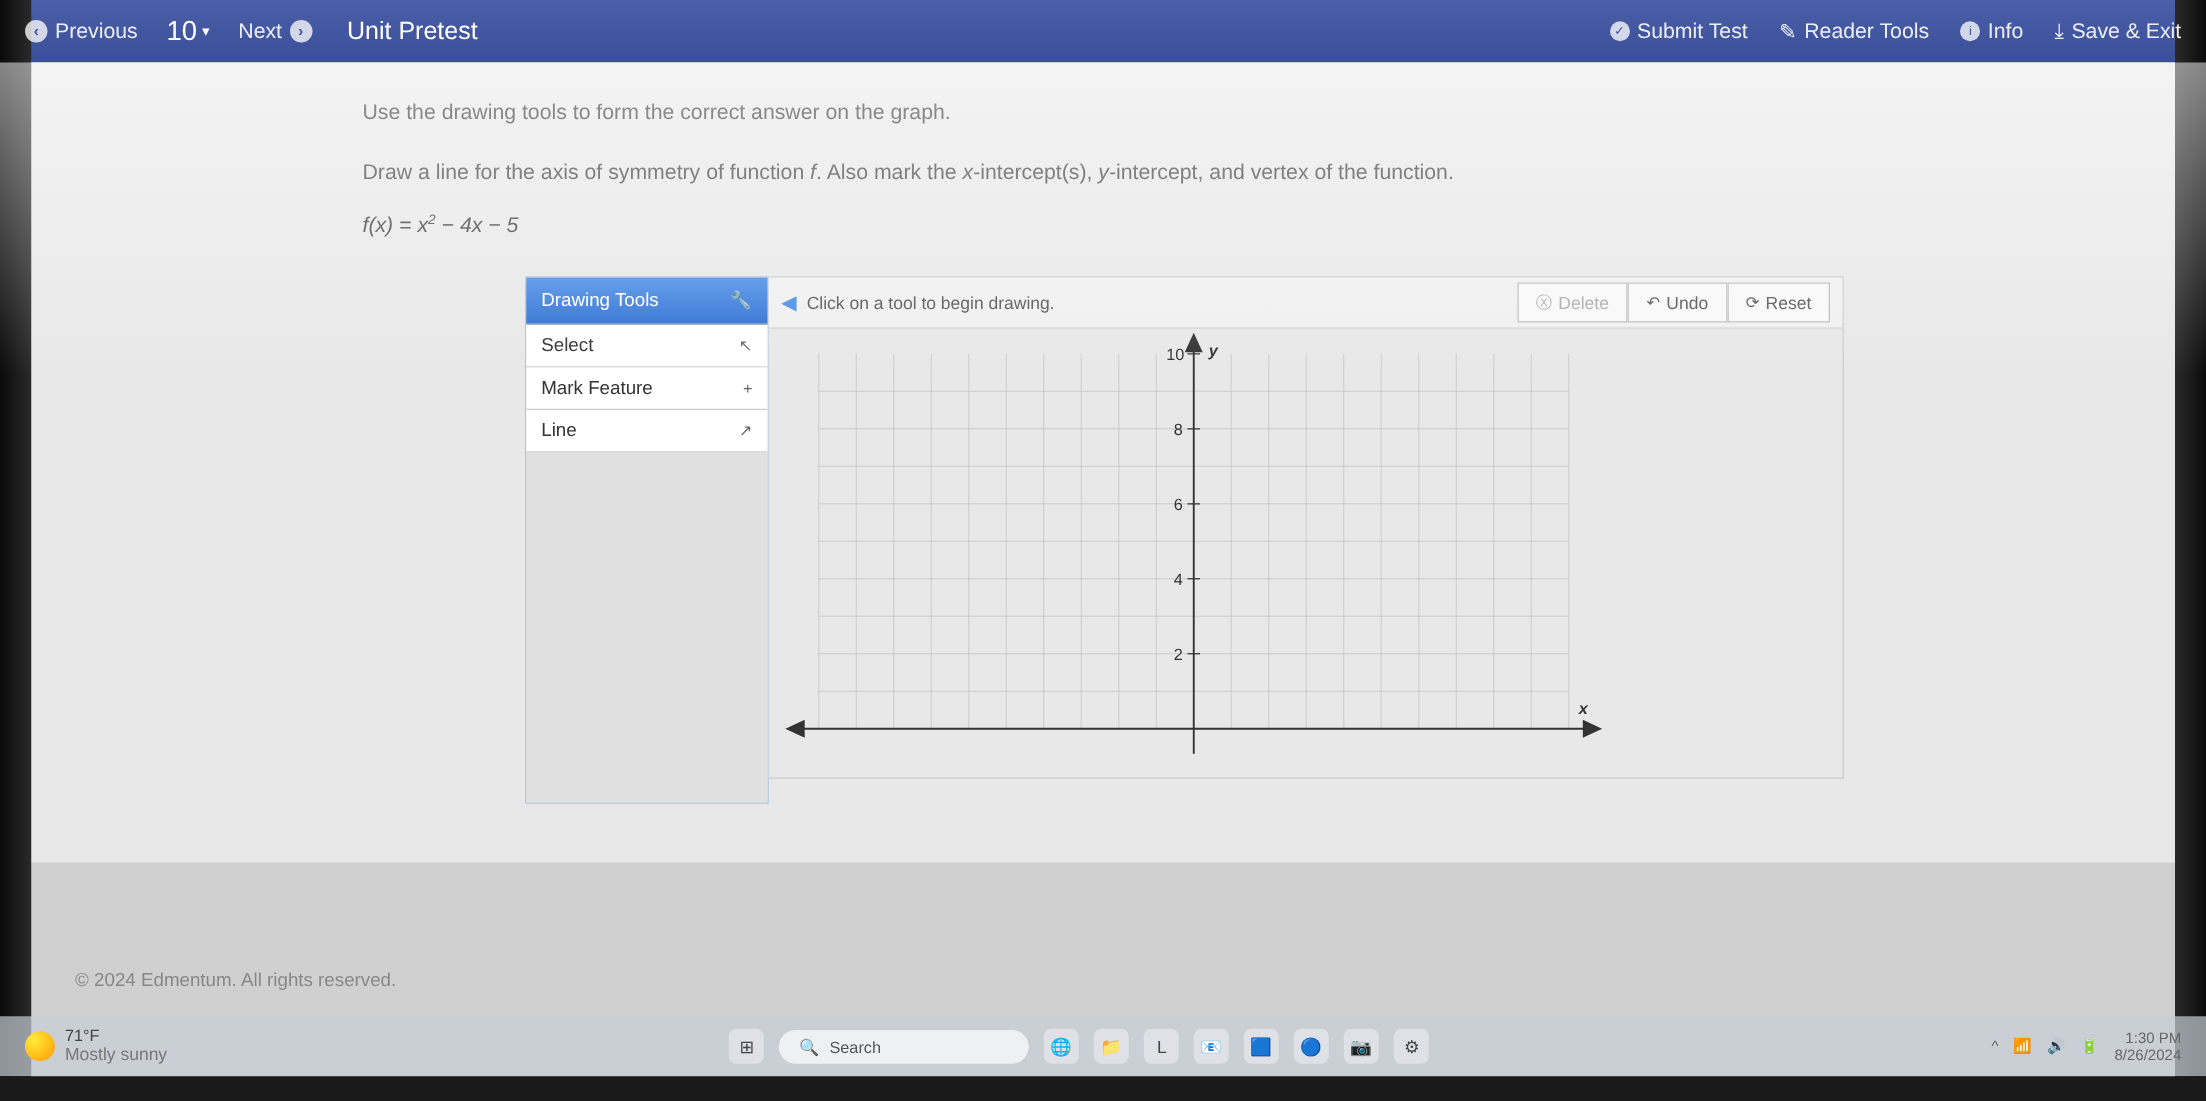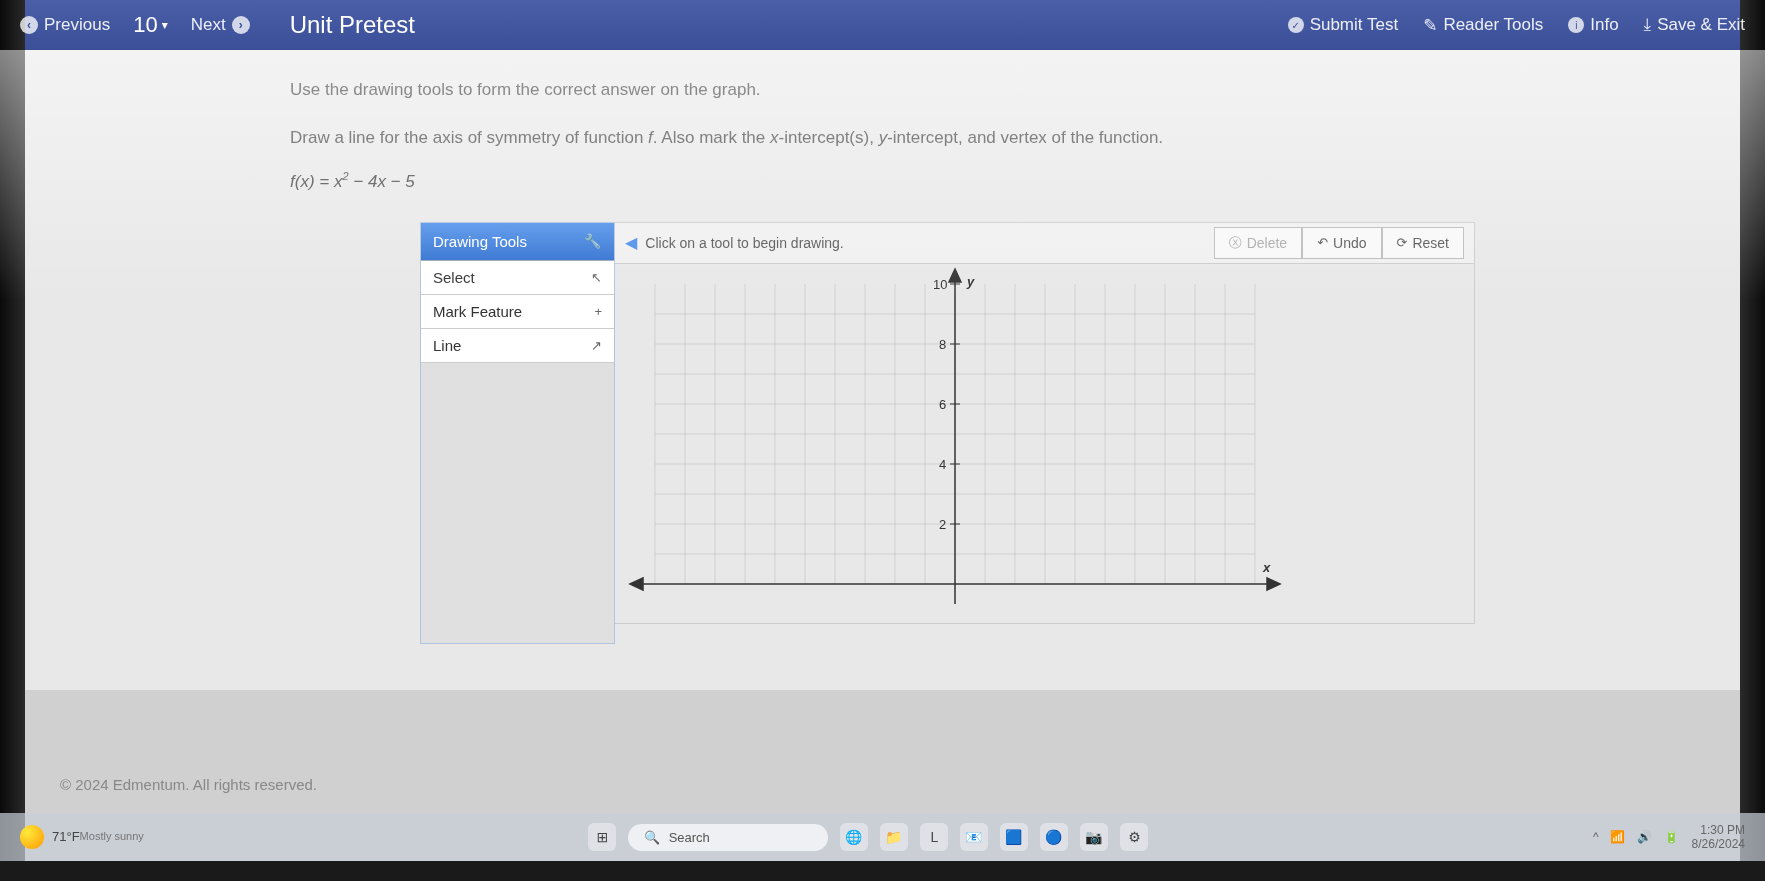--- a/index.html
+++ b/index.html
@@ -12,21 +12,21 @@
   align-items: center;
   padding: 0 20px;
   color: #fff;
   font-size: 17px;
 }
 .nav-group { display: flex; align-items: center; gap: 15px; }
 .nav-btn { display: flex; align-items: center; gap: 6px; cursor: pointer; opacity: 0.9; }
 .nav-btn .circ { width: 18px; height: 18px; border-radius: 50%; background: rgba(255,255,255,0.85); color: #3a4f98; display: flex; align-items: center; justify-content: center; font-size: 12px; font-weight: bold; }
 .page-num { font-size: 22px; font-weight: 300; margin: 0 8px; display: flex; align-items: center; gap: 4px; }
 .page-num .chev { font-size: 12px; }
-.title { margin-left: 40px; font-size: 24px; font-weight: 300; }
+.title { margin-left: 28px; font-size: 20px; font-weight: 300; }
 .right-tools { margin-left: auto; display: flex; align-items: center; gap: 25px; }
 .right-btn { display: flex; align-items: center; gap: 6px; cursor: pointer; opacity: 0.9; }
 .chk { width: 16px; height: 16px; border-radius: 50%; background: rgba(255,255,255,0.85); color: #3a4f98; display: flex; align-items: center; justify-content: center; font-size: 10px; }
 
 .content {
   background: #e8e8e8;
   padding: 30px 290px 20px 290px;
   min-height: 640px;
 }
 .instr { font-size: 17px; color: #333; margin-bottom: 28px; }
@@ -81,22 +81,22 @@
 }
 
 .taskbar {
   position: absolute; bottom: 20px; left: 0; right: 0; height: 48px;
   background: rgba(200,205,215,0.7);
   display: flex; align-items: center; padding: 0 20px;
   font-size: 13px; color: #444;
 }
 .weather { display: flex; align-items: center; gap: 8px; }
 .wicon { width: 24px; height: 24px; border-radius: 50%; background: radial-gradient(circle at 30% 30%, #ffeb3b, #ff9800); }
-.wtext { display: flex; flex-direction: row; line-height: 1.1; }
-.wtext .t2 { font-size: 11px; color: #777; }
+.wtext { display: flex; flex-direction: column; line-height: 1.1; }
+.wtext .t2 { font-size: 14px; color: #777; }
 .task-center { margin: 0 auto; display: flex; align-items: center; gap: 12px; }
 .search-box {
   background: rgba(255,255,255,0.7); border-radius: 20px; padding: 6px 16px;
   display: flex; align-items: center; gap: 8px; width: 200px; color: #555;
 }
 .tb-icon { width: 28px; height: 28px; border-radius: 6px; background: rgba(255,255,255,0.4); display: flex; align-items: center; justify-content: center; font-size: 14px; }
 .tray { display: flex; align-items: center; gap: 12px; font-size: 12px; color: #666; }
 .tray .time { text-align: right; line-height: 1.2; }
 
 .monitor-edge { position: absolute; bottom: 0; left: 0; right: 0; height: 20px; background: #1a1a1a; }

